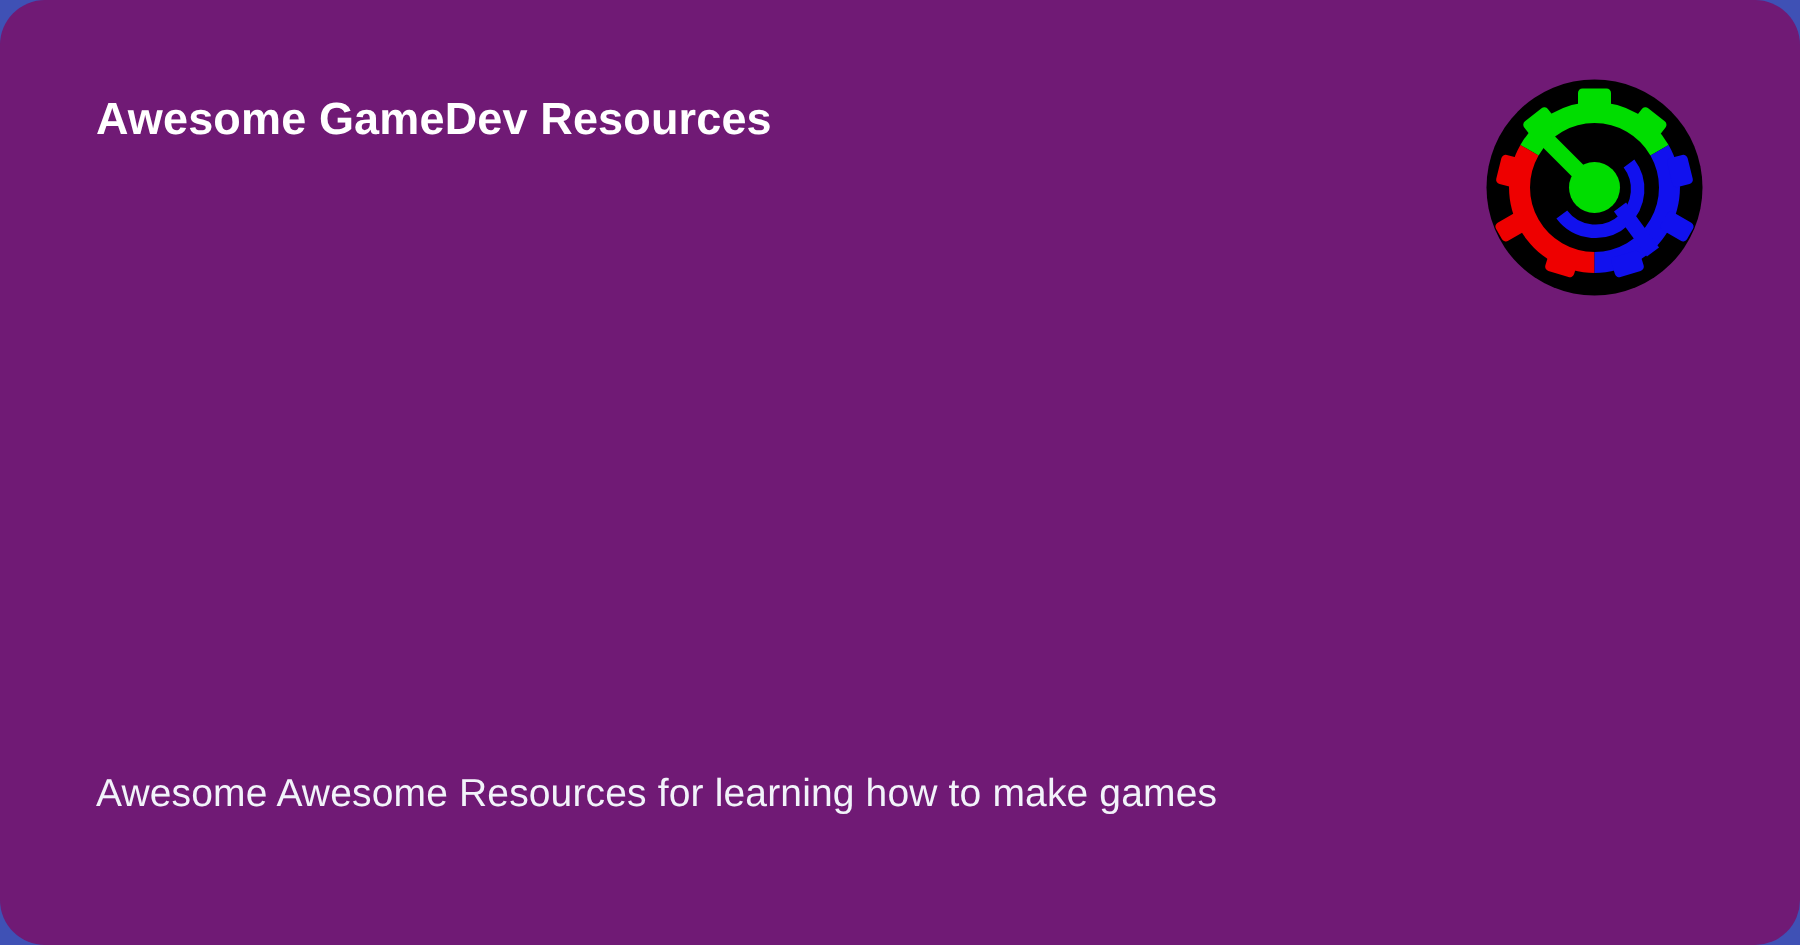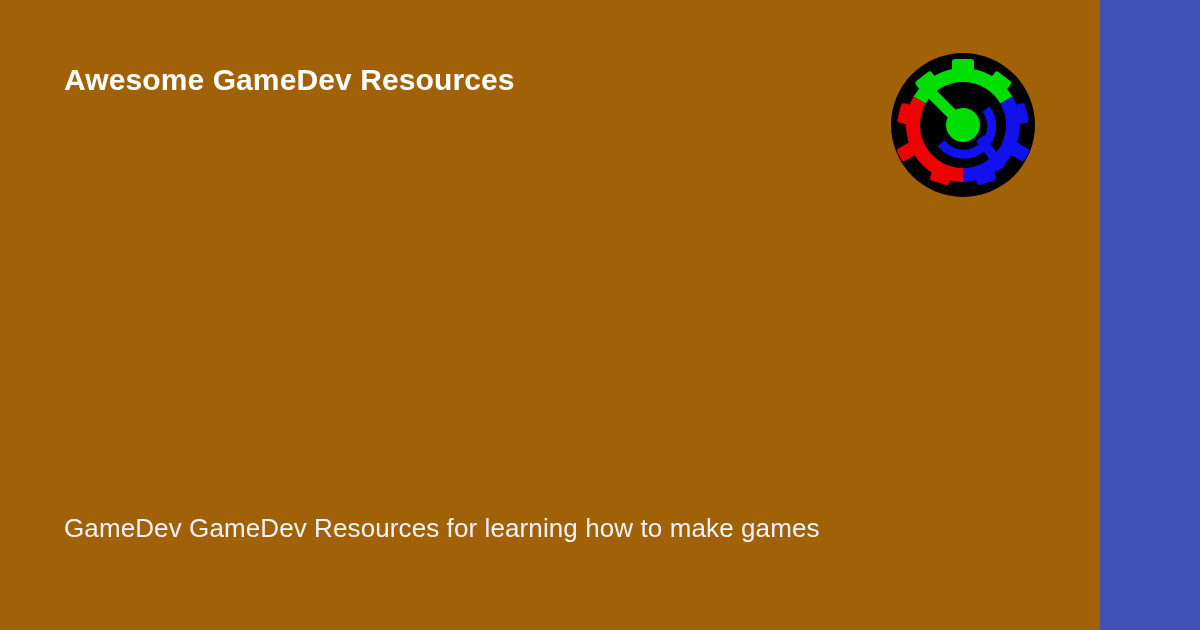--- a/index.html
+++ b/index.html
@@ -11,24 +11,25 @@
     width: 1200px;
     height: 630px;
     overflow: hidden;
     font-family: "Liberation Sans", sans-serif;
     background: #3f51b5;
   }
 
   .og-card {
     position: relative;
     box-sizing: border-box;
-    width: 1100px;
+    width: 1200px;
     height: 630px;
-    background: #a16207;
+    background: #701a75;
     padding: 64px;
+    border-radius: 30px;
   }
 
   
   .header-row {
     position: absolute;
     left: 64px;
     right: 64px;
     top: 62px;
     display: flex;
     align-items: flex-start;
@@ -148,15 +149,15 @@
         <path d="M90 86 L112 116" stroke="#1111ee" stroke-width="10" stroke-linecap="butt" fill="none"></path>
 
         <path d="M62 62 L36 36" stroke="#00dd00" stroke-width="11" stroke-linecap="butt" fill="none"></path>
 
         <circle cx="73" cy="73" r="17" fill="#00dd00"></circle>
       </svg>
     </div>
   </div>
 
 
-  <p class="footer-desc">GameDev GameDev Resources for learning how to make games</p>
+  <p class="footer-desc">Awesome Awesome Resources for learning how to make games</p>
 
 </div>
 
 </body></html>

